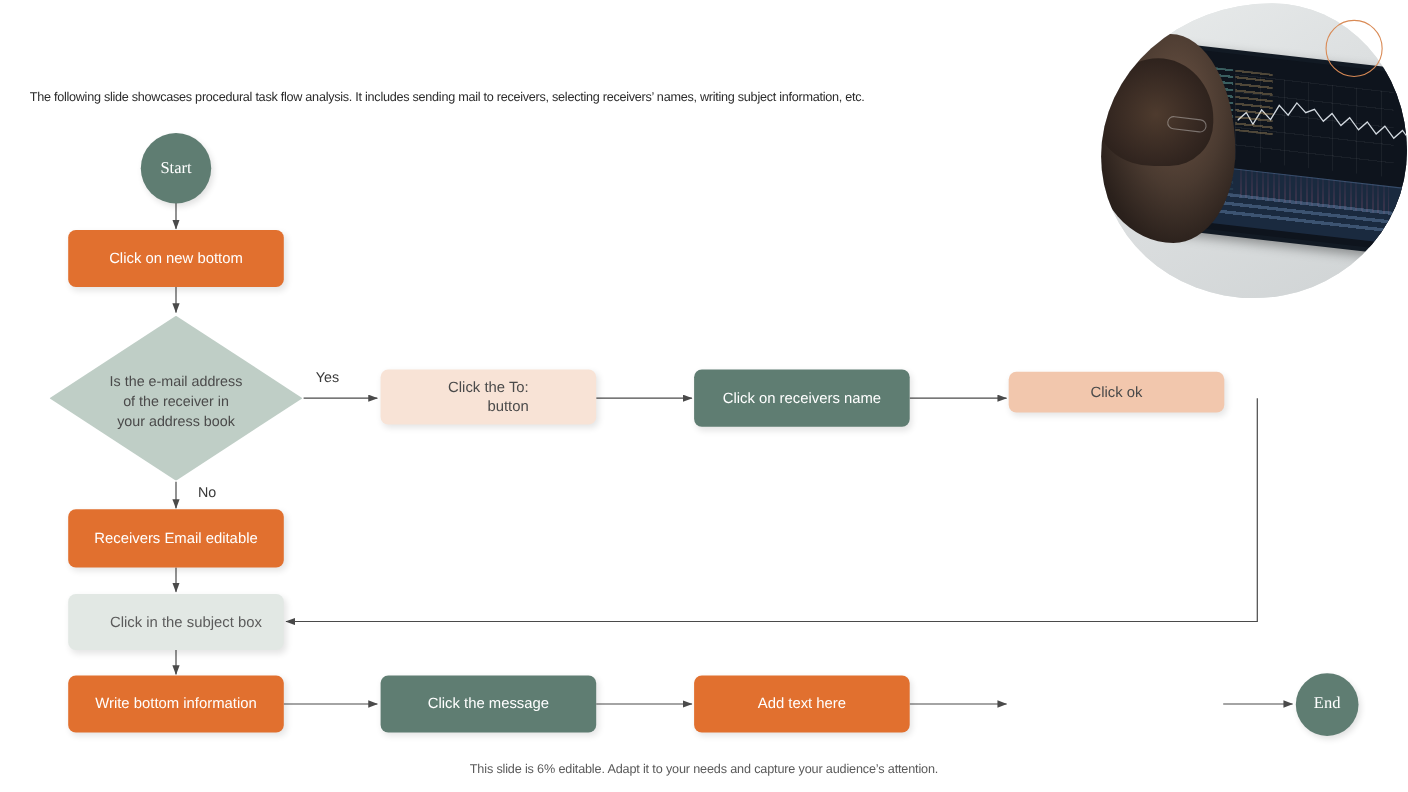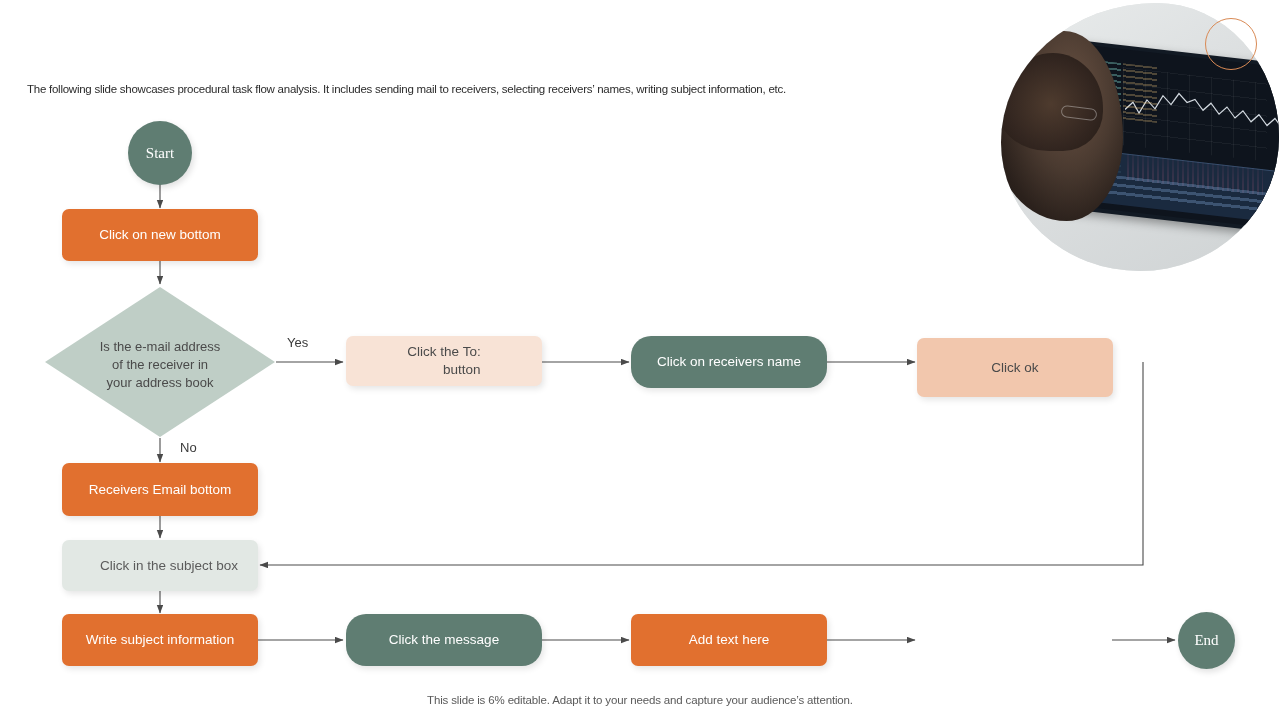--- a/index.html
+++ b/index.html
@@ -145,21 +145,21 @@
     align-items: center;
     justify-content: center;
     text-align: right;
     font-size: 13.5px;
     line-height: 1.32;
     padding: 4px 10px;
     border-radius: 7px;
     box-shadow: 2px 3px 6px rgba(0,0,0,.10);
   }
   .node.orange   { background: #E1702F; color: #ffffff; }
-  .node.green    { background: #5F7D72; color: #ffffff; border-radius: 20px; }
+  .node.green    { background: #5F7D72; color: #ffffff; }
   .node.peachlt  { background: #F8E3D6; color: #4a4a4a; }
   .node.peach    { background: #F2C7AD; color: #4a4a4a; }
   .node.greylt   { background: #E2E8E4; color: #5b5b5b; padding-left: 28px; }
   .node.greylt2  { background: #E4E8E6; color: #5b5b5b; }
 
   .terminal {
     position: absolute;
     display: flex; align-items: center; justify-content: center;
     background: #5F7D72;
     color: #ffffff;
@@ -289,34 +289,34 @@
 
   <div class="node peachlt" style="left:346px; top:336px; width:196px; height:50px;">
     <span style="white-space:pre-line">Click the To:
 button</span>
   </div>
 
   <div class="node green" style="left:631px; top:336px; width:196px; height:52px;">
     <span>Click on receivers name</span>
   </div>
 
-  <div class="node peach" style="left:917px; top:338px; width:196px; height:59px;">
+  <div class="node peach" style="left:917px; top:338px; width:196px; height:37px;">
     <span>Click ok</span>
   </div>
 
   <div class="node orange" style="left:62px; top:463px; width:196px; height:53px;">
-    <span>Receivers Email bottom</span>
+    <span>Receivers Email editable</span>
   </div>
 
   <div class="node greylt" style="left:62px; top:540px; width:196px; height:51px;">
     <span>Click in the subject box</span>
   </div>
 
   <div class="node orange" style="left:62px; top:614px; width:196px; height:52px;">
-    <span>Write subject information</span>
+    <span>Write bottom information</span>
   </div>
 
   <div class="node green" style="left:346px; top:614px; width:196px; height:52px;">
     <span>Click the message</span>
   </div>
 
   <div class="node orange" style="left:631px; top:614px; width:196px; height:52px;">
     <span>Add text here</span>
   </div>
 

